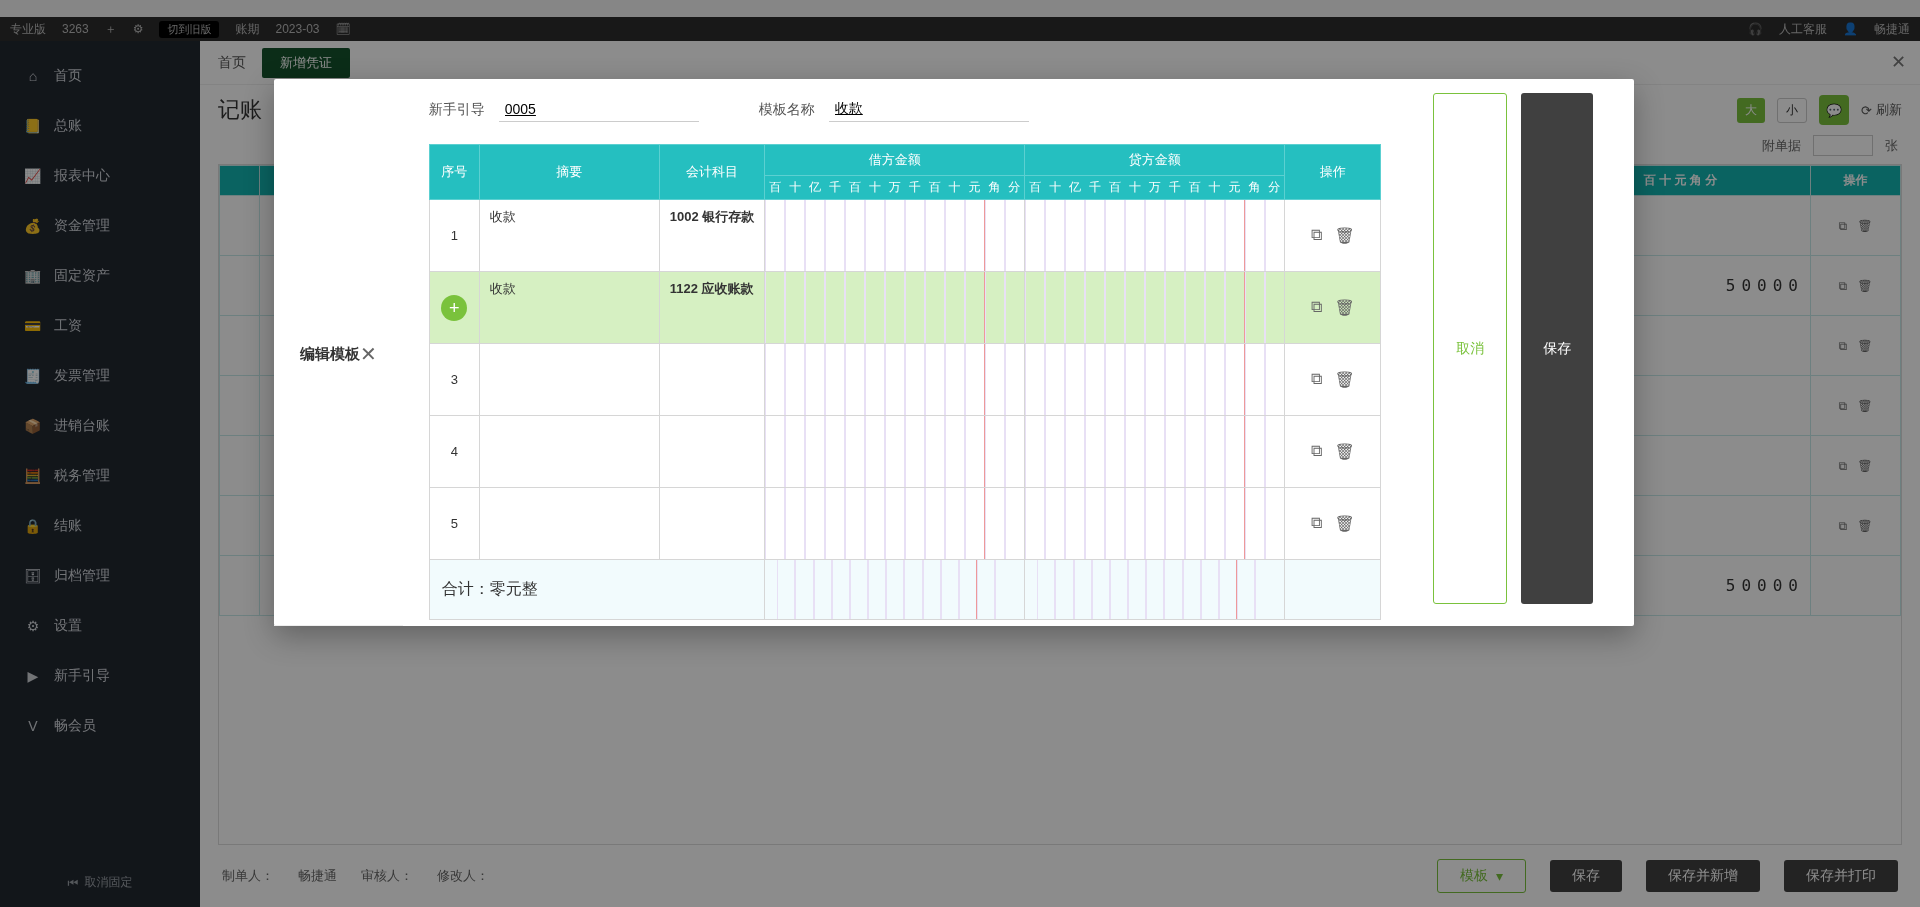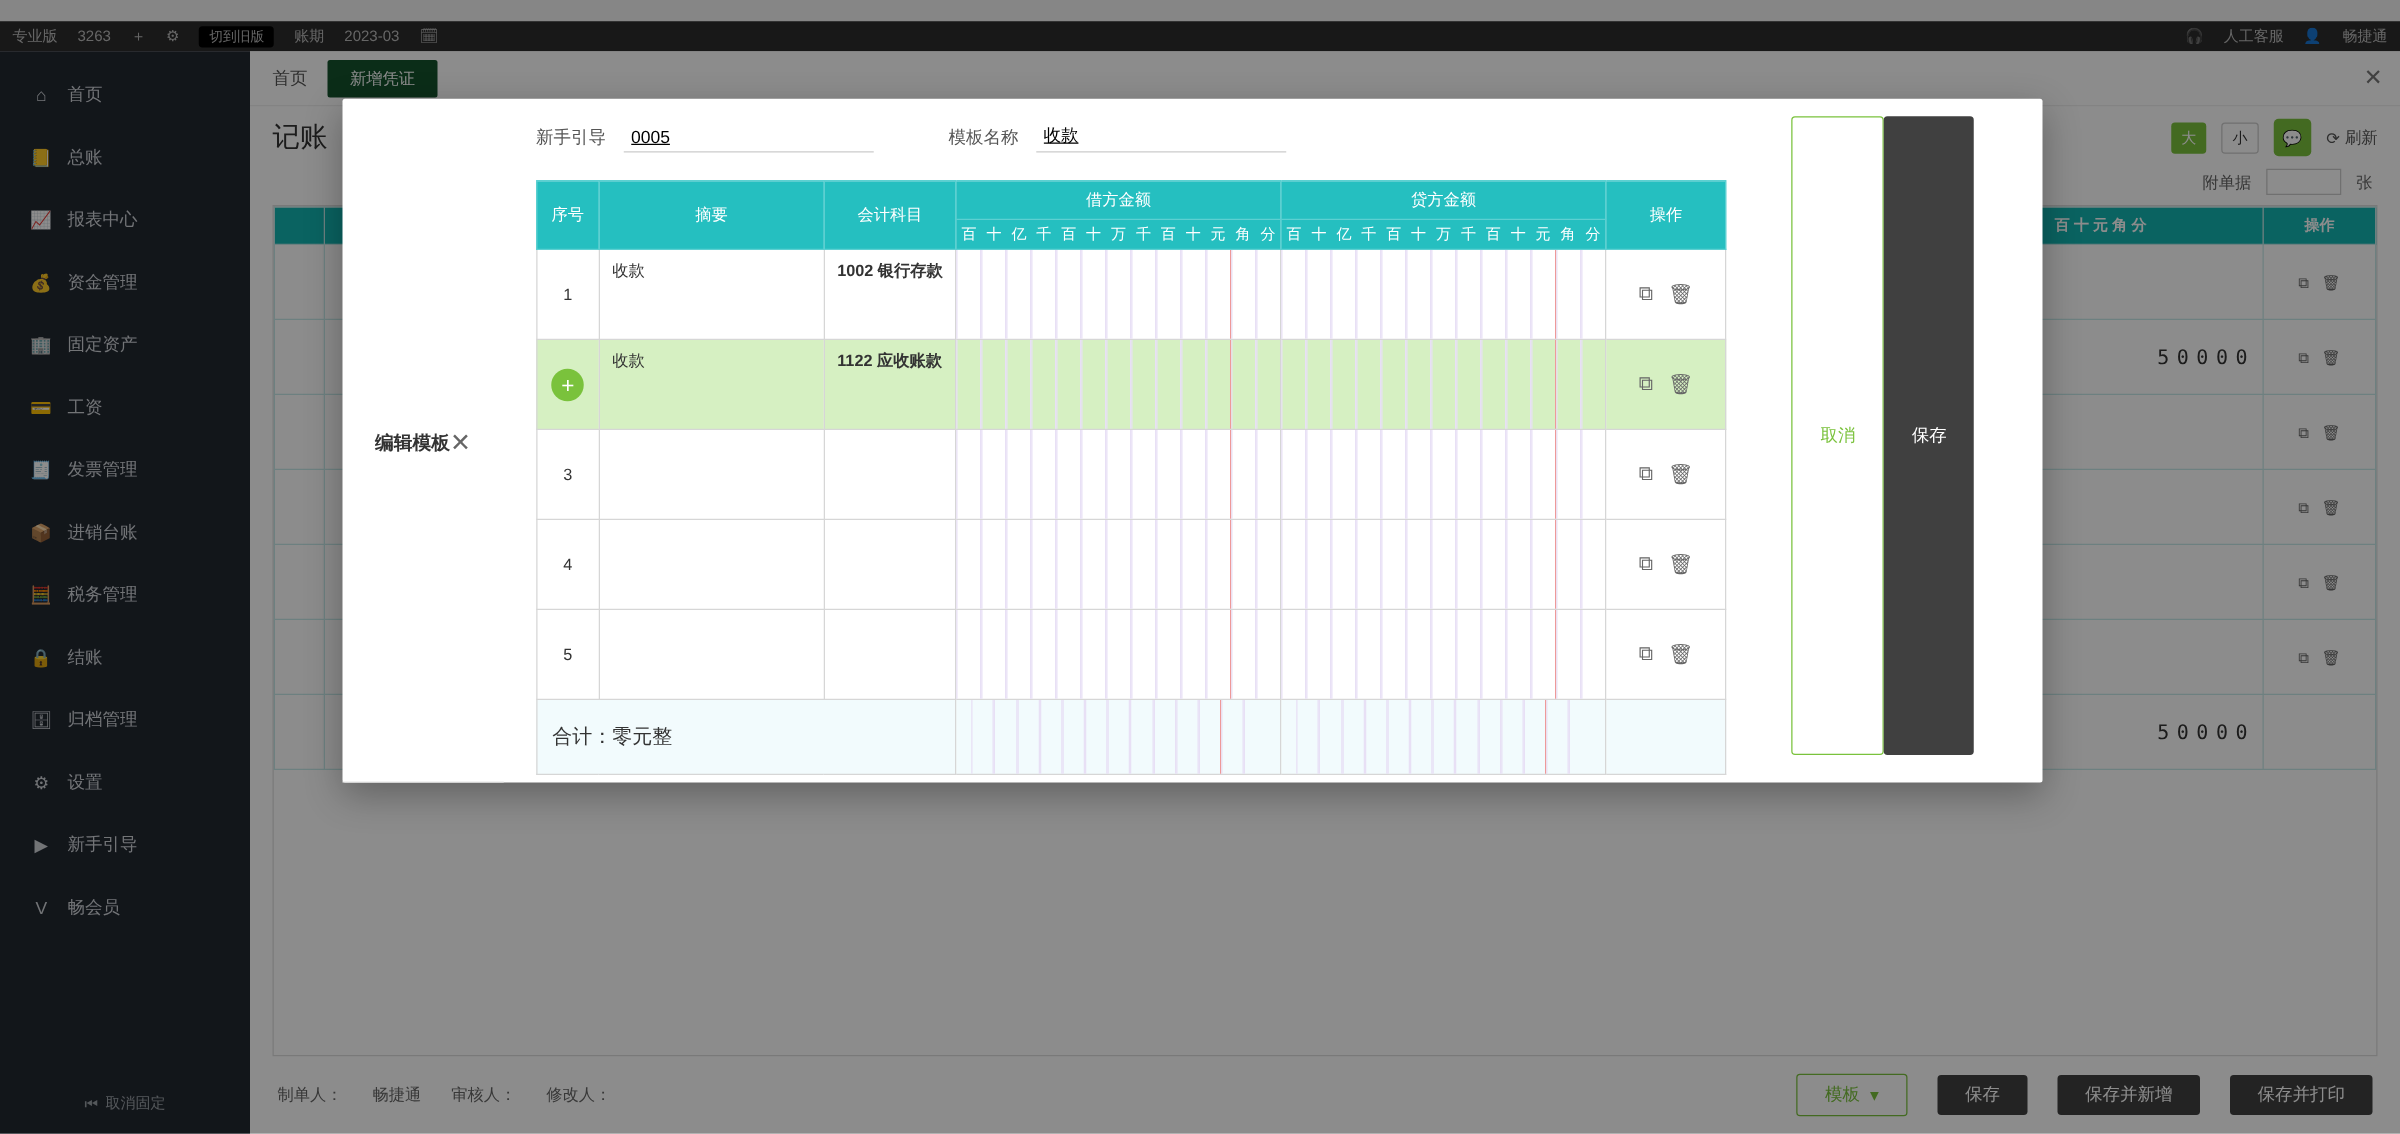--- a/index.html
+++ b/index.html
@@ -245,21 +245,21 @@
   .total-row td {
     background:#f2fbfd !important;
     height:60px !important;
     text-align:left !important;
     padding:0 12px !important;
     font-size:16px;color:#555;font-weight:500;
   }
 
   .modal-foot {
     padding: 14px 26px 22px;
-    display:flex;justify-content:flex-end;
+    display:flex;justify-content:flex-end;gap:14px;
   }
 </style>
 </head>
 <body>
 
 <div class="page">
 
   <div class="top-bar">
     <span>专业版</span>
     <span>3263</span>

